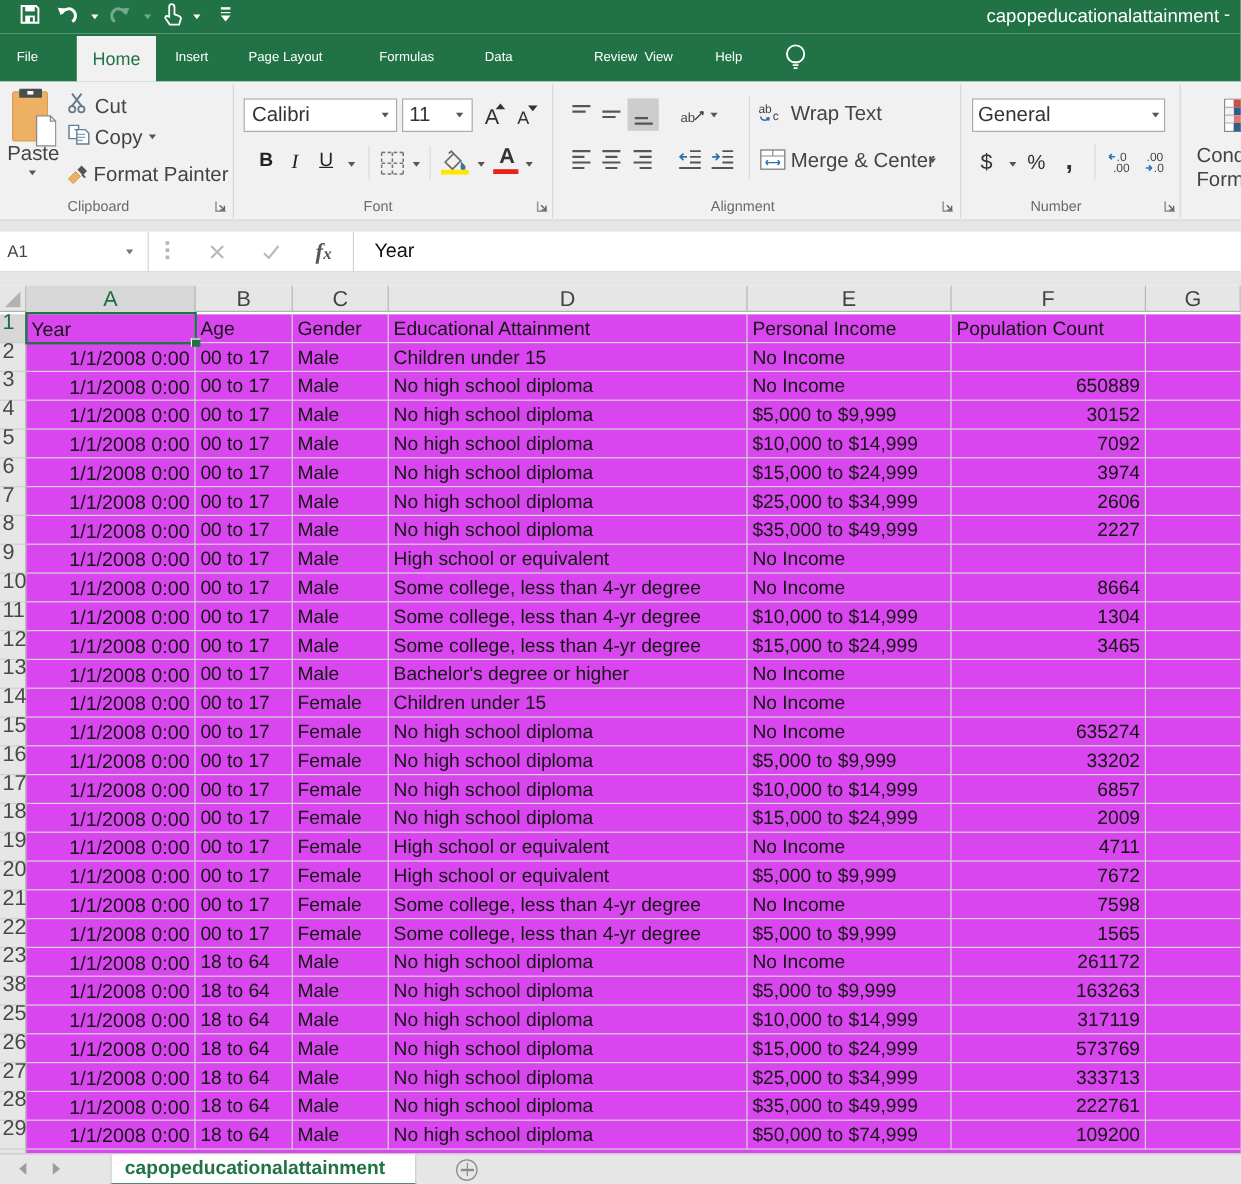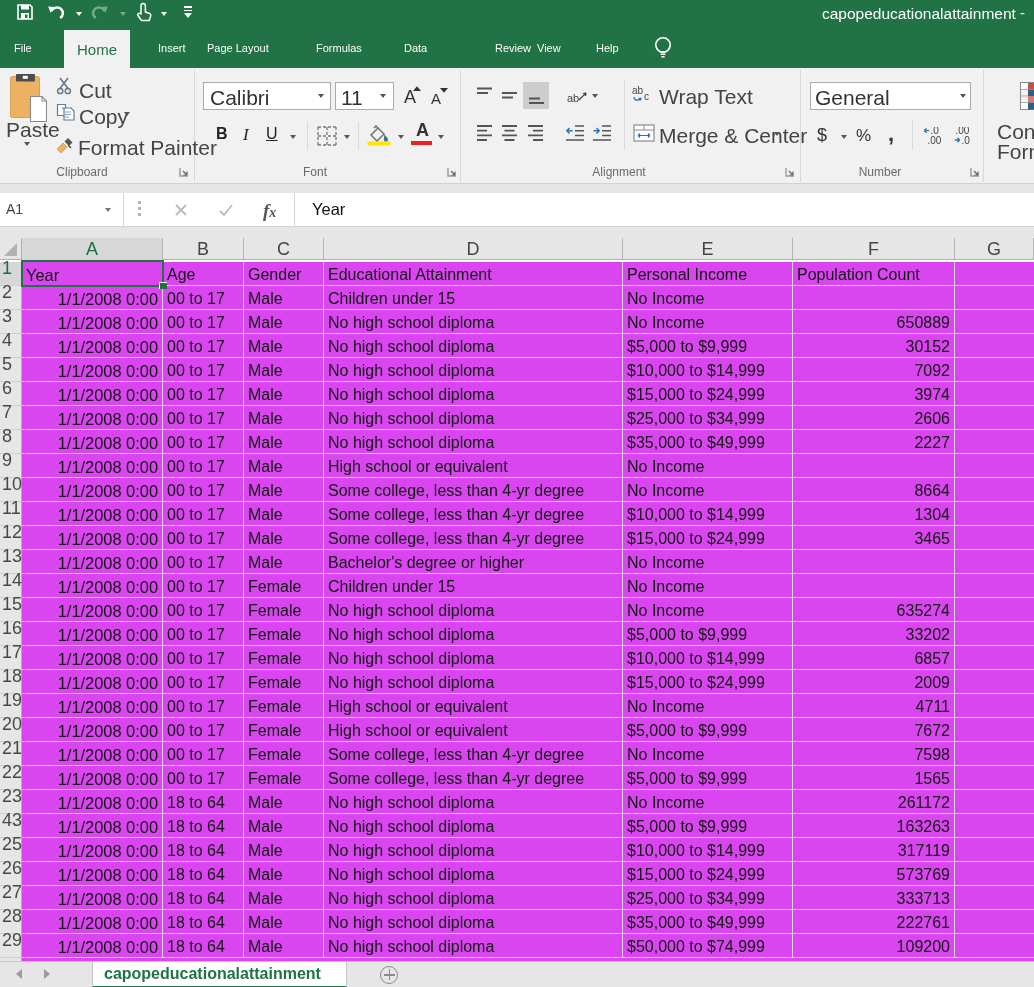--- a/index.html
+++ b/index.html
@@ -8,21 +8,21 @@
   .abs { position:absolute; }
   #titlebar { position:absolute; left:0; top:0; width:1034px; height:28px; background:#217346; }
   #titlebar .title { position:absolute; left:822px; top:5px; color:#fff; font-size:15.5px; }
   #titlebar .dash { position:absolute; left:1020px; top:4px; color:#fff; font-size:15px; }
   #menubar { position:absolute; left:0; top:28px; width:1034px; height:40px; background:#217346; }
   .mtab { position:absolute; top:0; height:40px; line-height:40px; color:#fff; font-size:11px; white-space:nowrap; }
   #hometab { position:absolute; left:64px; top:2px; width:66px; height:38px; background:#f1f1f1; color:#217346; text-align:center; line-height:40px; font-size:15px; }
   #ribbon { position:absolute; left:0; top:68px; width:1034px; height:116px; background:#f1f1f1; border-bottom:1px solid #d2d2d2; }
   .vsep { position:absolute; top:2px; height:112px; width:1px; background:#d8d8d8; }
   .glabel { position:absolute; top:97px; font-size:12px; color:#6a6a6a; white-space:nowrap; }
-  .rbtxt { position:absolute; font-size:21px; color:#444; white-space:nowrap; }
+  .rbtxt { position:absolute; font-size:17px; color:#444; white-space:nowrap; }
   .dd { position:absolute; width:0; height:0; border-left:3.5px solid transparent; border-right:3.5px solid transparent; border-top:4px solid #555; }
   .combo { position:absolute; background:#fff; border:1px solid #ababab; }
   .ricon { position:absolute; }
   #fbar { position:absolute; left:0; top:184px; width:1034px; height:54px; background:#e6e6e6; }
   #fbar .white { position:absolute; left:0; top:9px; width:1034px; height:34px; background:#fff; border-bottom:1px solid #d4d4d4; }
   #colheads { position:absolute; left:0; top:238px; width:1034px; height:22px; background:#e6e6e6; border-bottom:1px solid #b0b0b0; }
   .ch { position:absolute; top:0; height:22px; border-right:1px solid #b7b7b7; color:#454545; font-size:18px; text-align:center; line-height:23px; }
   #corner { position:absolute; left:0; top:0; width:22px; height:22px; border-right:1px solid #b0b0b0; }
   #corner .tri { position:absolute; right:4px; bottom:4px; width:0; height:0; border-left:13px solid transparent; border-bottom:13px solid #b2b2b2; }
   #rowheads { position:absolute; left:0; top:262px; width:22px; height:699px; background:#e6e6e6; border-right:1px solid #b0b0b0; }
@@ -71,21 +71,21 @@
     <div class="ricon" style="left:184px;top:6px;width:8px;height:1.5px;background:#fff;"></div>
     <div class="ricon" style="left:184px;top:9.5px;width:8px;height:1.5px;background:#fff;"></div>
     <div class="dd" style="left:184px;top:13px;border-top-color:#fff;border-left-width:4px;border-right-width:4px;border-top-width:5px;"></div>
     <span class="title">capopeducationalattainment</span>
     <span class="dash">-</span>
   </div>
 
   <div id="menubar">
     <span class="mtab" style="left:14px;">File</span>
     <div id="hometab">Home</div>
-    <span class="mtab" style="left:146px;margin-left:12px;">Insert</span>
+    <span class="mtab" style="left:146px;">Insert</span>
     <span class="mtab" style="left:207px;">Page Layout</span>
     <span class="mtab" style="left:316px;">Formulas</span>
     <span class="mtab" style="left:404px;">Data</span>
     <span class="mtab" style="left:461px;margin-left:34px;">Review</span>
     <span class="mtab" style="left:537px;">View</span>
     <span class="mtab" style="left:596px;">Help</span>
     <svg class="ricon" style="left:652px;top:7px;" width="24" height="26" viewBox="0 0 24 26">
       <circle cx="11" cy="10" r="7.2" fill="none" stroke="#fff" stroke-width="1.6"></circle>
       <path d="M8.2 16.8 L13.8 16.8 M8.6 19.3 L13.4 19.3 M9.4 21.8 L12.6 21.8" stroke="#fff" stroke-width="1.4"></path>
     </svg>
@@ -327,21 +327,21 @@
 <div class="rh">14</div>
 <div class="rh">15</div>
 <div class="rh">16</div>
 <div class="rh">17</div>
 <div class="rh">18</div>
 <div class="rh">19</div>
 <div class="rh">20</div>
 <div class="rh">21</div>
 <div class="rh">22</div>
 <div class="rh">23</div>
-<div class="rh">43</div>
+<div class="rh">38</div>
 <div class="rh">25</div>
 <div class="rh">26</div>
 <div class="rh">27</div>
 <div class="rh">28</div>
 <div class="rh">29</div>
 </div>
 <div id="grid">
 <div class="grow hdr">
 <div class="gc cA">Year</div><div class="gc cB">Age</div><div class="gc cC">Gender</div><div class="gc cD">Educational Attainment</div><div class="gc cE">Personal Income</div><div class="gc cF">Population Count</div><div class="gc cG"></div>
 </div>

